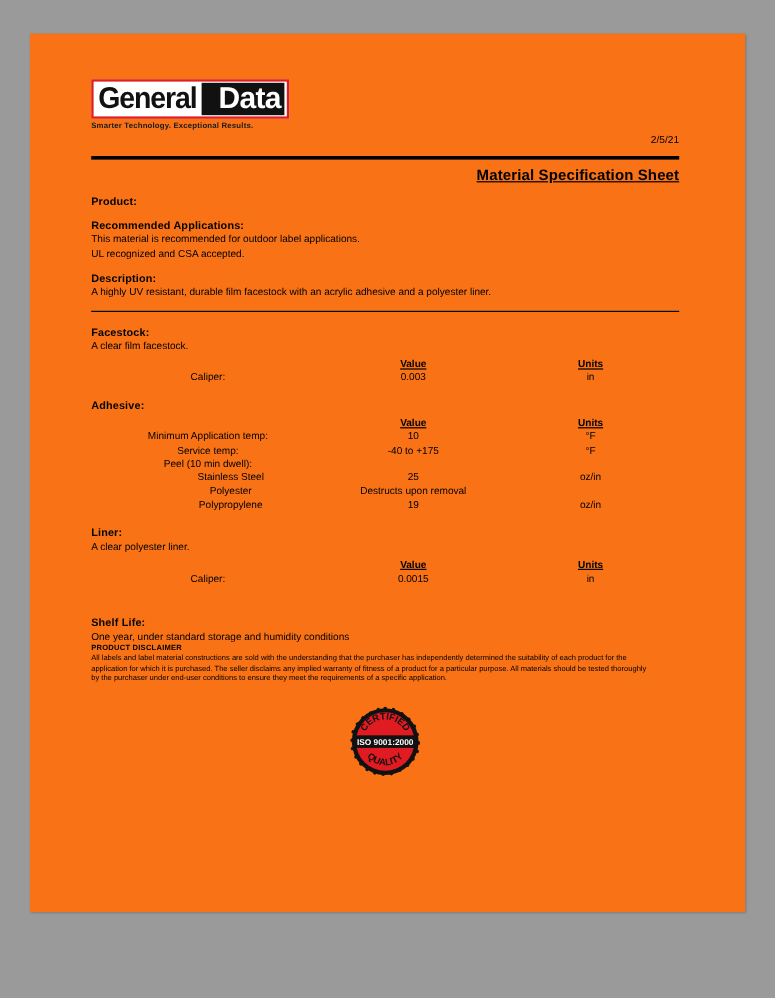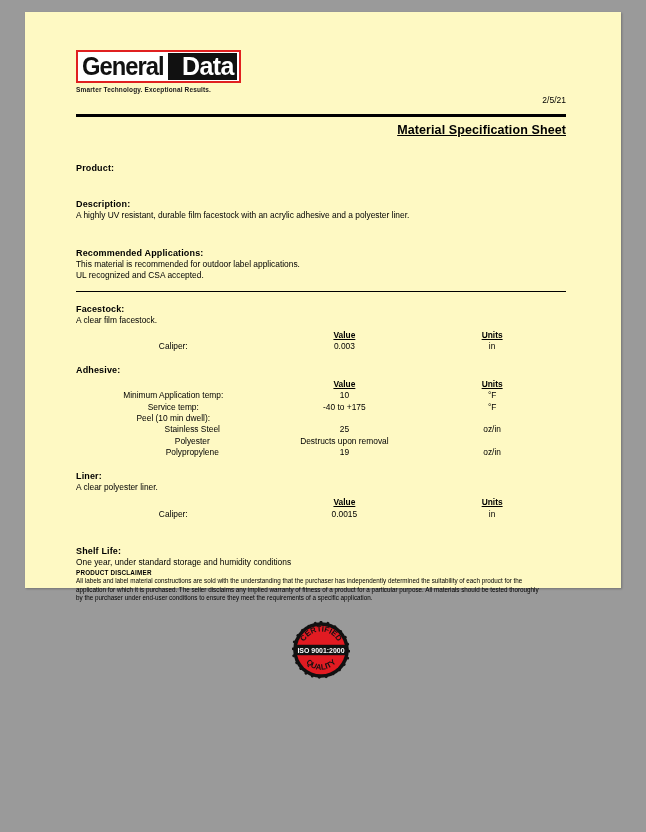--- a/index.html
+++ b/index.html
@@ -10,23 +10,23 @@
     font-family: "Liberation Sans", sans-serif;
   }
   #viewport {
     position: relative;
     width: 646px; height: 832px;
     background: #9a9a9a;
     overflow: hidden;
   }
   #page {
     position: absolute;
-    left: 25px; top: 12px;
-    width: 596px; height: 576px;
-    background: #fef9c3;
+    left: 25px; top: 28px;
+    width: 596px; height: 732px;
+    background: #f97316;
     box-shadow: 1px 1px 2px rgba(0,0,0,0.25);
   }
   #content {
     position: absolute;
     left: 51px; top: 38px;
     width: 490px;
   }
 
   
   .hdr { position: relative; height: 62px; }
@@ -85,21 +85,21 @@
     text-align: right;
     font-size: 12.5px;
     font-weight: bold;
     color: #000;
     margin-top: 6px;
     letter-spacing: 0.1px;
     text-decoration: underline;
   }
 
   
-  .block { margin-top: 26px; }
+  .block { margin-top: 10px; }
   .sect-head {
     font-size: 9px;
     font-weight: bold;
     color: #000;
     letter-spacing: 0.15px;
     margin-bottom: 1px;
   }
   .body-line {
     font-size: 8.4px;
     color: #000;
@@ -178,28 +178,28 @@
       </div>
 
       <div class="rule-thick"></div>
       <div class="doc-title">Material Specification Sheet</div>
 
       <div class="block">
         <div class="sect-head">Product:</div>
       </div>
 
       <div class="block">
-        <div class="sect-head">Description:</div>
-        <div class="body-line">A highly UV resistant, durable film facestock with an acrylic adhesive and a polyester liner.</div>
-      </div>
-
-      <div class="block">
         <div class="sect-head">Recommended Applications:</div>
         <div class="body-line">This material is recommended for outdoor label applications.</div>
         <div class="body-line">UL recognized and CSA accepted.</div>
+      </div>
+
+      <div class="block">
+        <div class="sect-head">Description:</div>
+        <div class="body-line">A highly UV resistant, durable film facestock with an acrylic adhesive and a polyester liner.</div>
       </div>
 
       <div class="rule-thin"></div>
 
       <div class="block" style="margin-top:12px">
         <div class="sect-head">Facestock:</div>
         <div class="body-line">A clear film facestock.</div>
         <table class="spec">
           <tbody>
               <tr>

